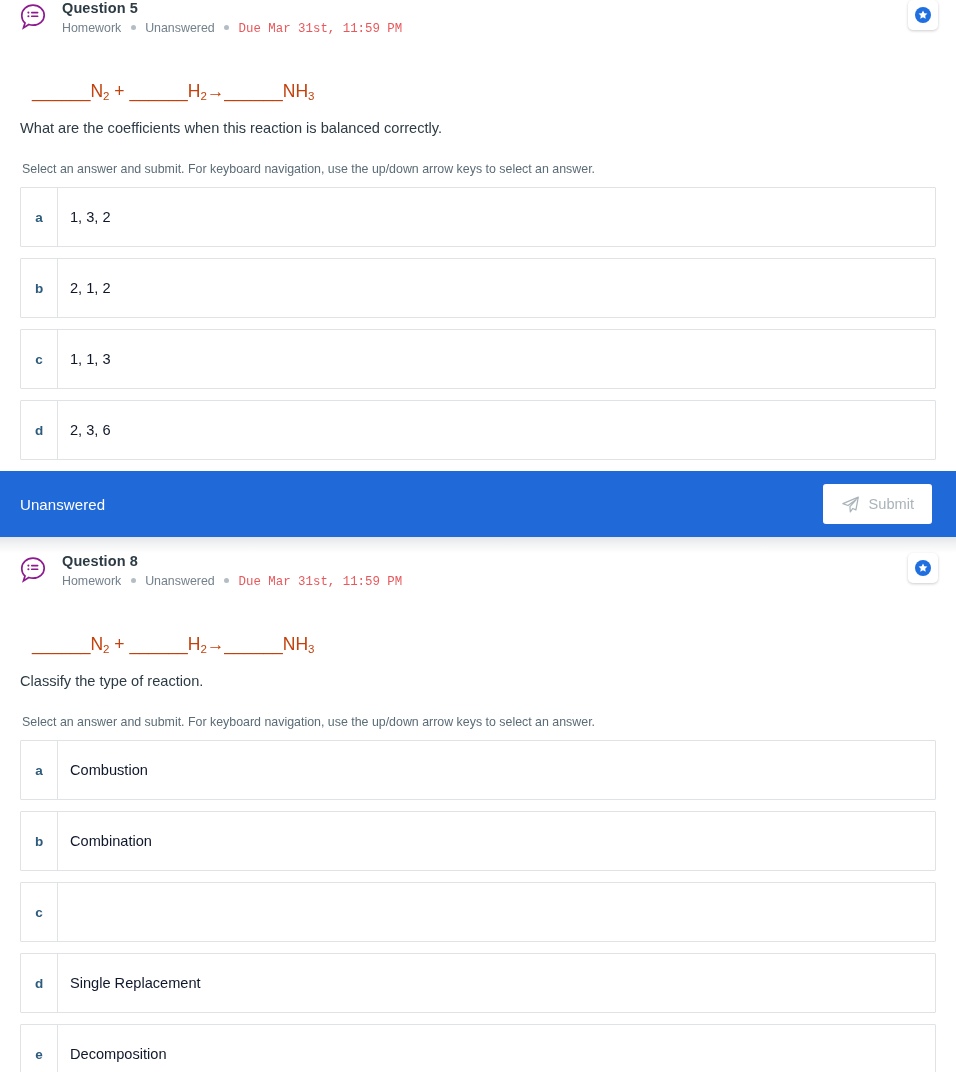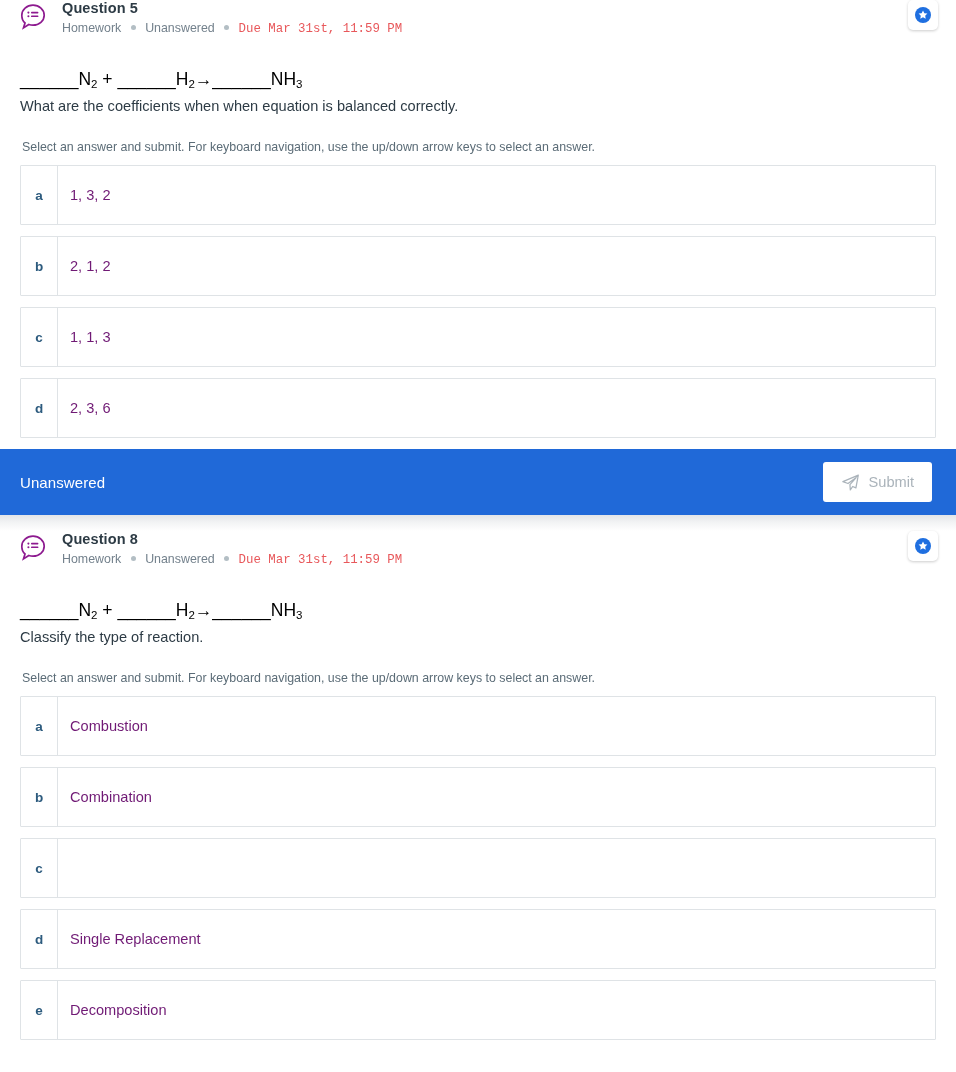--- a/index.html
+++ b/index.html
@@ -66,24 +66,24 @@
     border-radius: 5px;
     box-shadow: 0 1px 3px rgba(0,0,0,.20);
     display: flex; align-items: center; justify-content: center;
   }
   .q-badge svg { display:block; }
 
   
   .q-body { padding: 0 20px 0 20px; }
   .equation {
     font-size: 17.5px;
-    color: #000000;
+    color: #c2410c;
     line-height: 26px;
     white-space: nowrap;
-    margin: 0;
+    margin: 12px;
     padding-top: 20px;
   }
   .equation sub { font-size: 11.5px; vertical-align: baseline; position: relative; top: 3px; }
   .equation .blank { letter-spacing: 0px; }
   .prompt {
     font-size: 14.6px;
     line-height: 20px;
     color: #2d3b45;
     margin: 2px 0 0 0;
   }
@@ -115,21 +115,21 @@
     justify-content: center;
     font-size: 13.5px;
     font-weight: bold;
     color: #2d5b7e;
   }
   .answer-text {
     display: flex;
     align-items: center;
     padding-left: 12px;
     font-size: 14.6px;
-    color: #701a75;
+    color: #0f172a;
   }
 
   
   .submit-bar {
     background: #2069d8;
     height: 66px;
     display: flex;
     align-items: center;
     justify-content: space-between;
     padding: 0 24px 0 20px;
@@ -198,21 +198,21 @@
           <path d="M9 4.4l1.35 2.75 3.03.44-2.19 2.14.52 3.02L9 11.32l-2.71 1.43.52-3.02L4.62 7.59l3.03-.44z" fill="#ffffff"></path>
         </svg>
       </span>
     </div>
   </div>
 
   <div class="q-body">
     <div class="equation">
       <span class="blank">______</span><span>N</span><sub>2</sub><span> + </span><span class="blank">______</span><span>H</span><sub>2</sub><span>→</span><span class="blank">______</span><span>NH</span><sub>3</sub>
     </div>
-    <p class="prompt">What are the coefficients when when equation is balanced correctly.</p>
+    <p class="prompt">What are the coefficients when this reaction is balanced correctly.</p>
   </div>
 
   <div class="hint">Select an answer and submit. For keyboard navigation, use the up/down arrow keys to select an answer.</div>
 
   <div class="answers">
     <div class="answer-row">
       <div class="answer-letter">a</div>
       <div class="answer-text">1, 3, 2</div>
     </div>
     <div class="answer-row">

